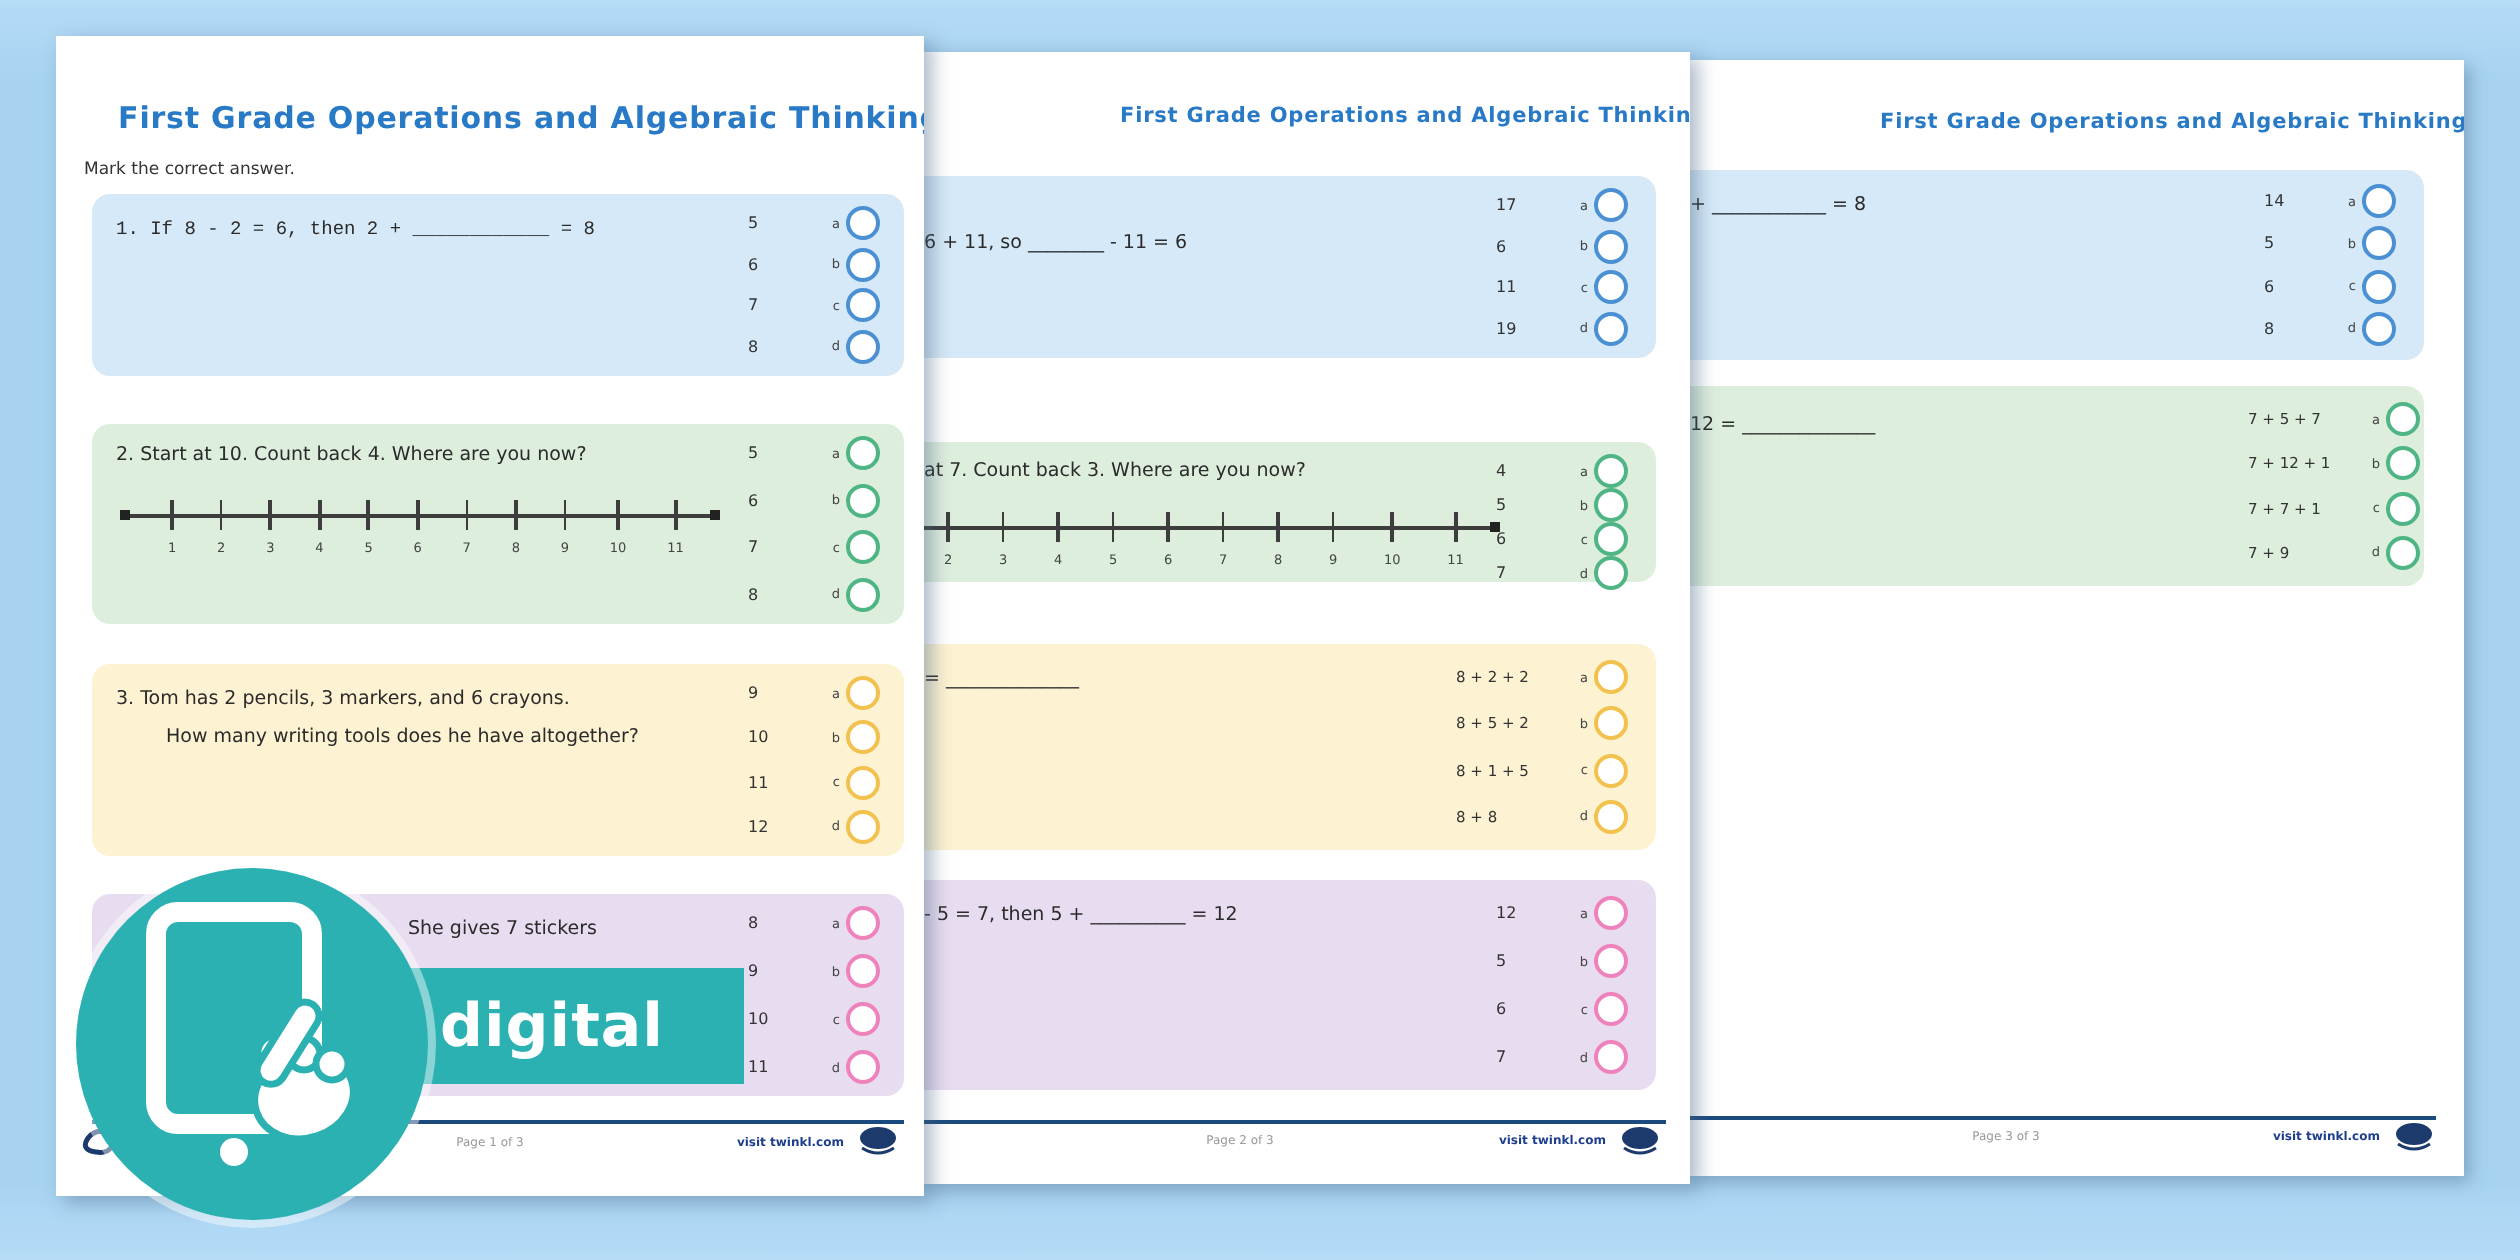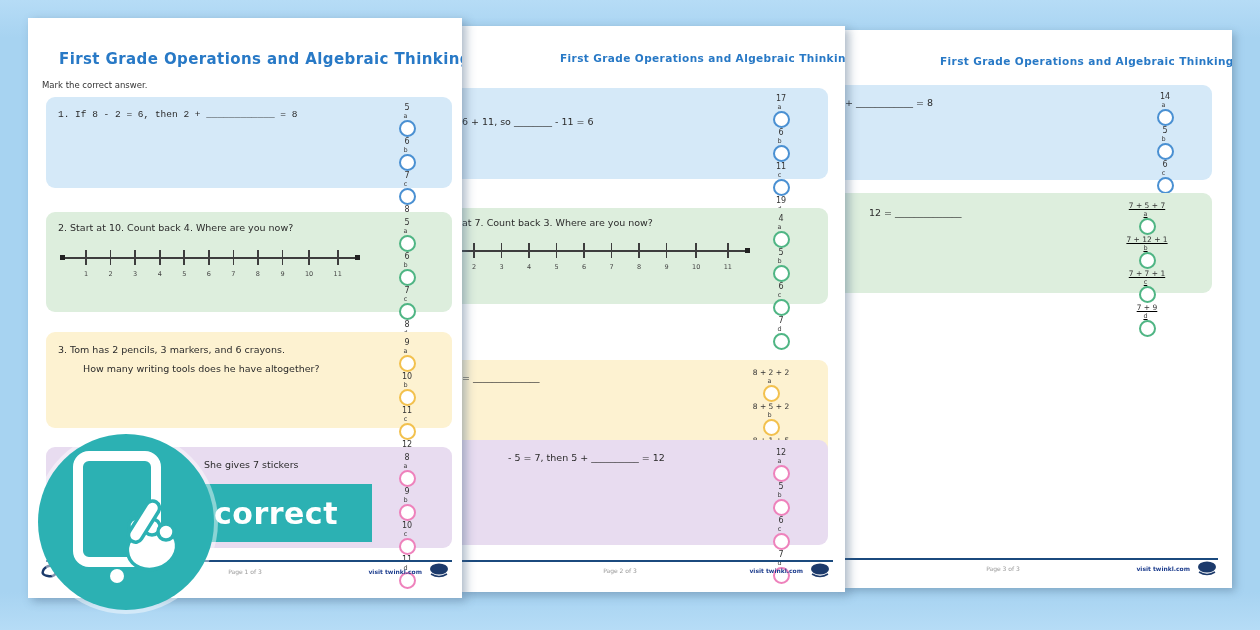--- a/index.html
+++ b/index.html
@@ -5,21 +5,21 @@
   html,body{margin:0;padding:0;width:1260px;height:630px;overflow:hidden;
     font-family:"DejaVu Sans","Liberation Sans",sans-serif;
     background:linear-gradient(#b6dcf6,#a7d3f1 6%,#a7d3f1 94%,#b6dcf6);}
   .page{position:absolute;background:#fff;overflow:hidden;
     box-shadow:4px 3px 9px rgba(70,100,130,.45);}
   .title{position:absolute;text-align:center;color:#2879c6;font-weight:bold;letter-spacing:.4px;white-space:nowrap;}
   .instr{position:absolute;font-size:8.5px;color:#333;}
   .qbox{position:absolute;border-radius:9px;}
   .qtext{position:absolute;font-size:9.5px;color:#2b2b2b;white-space:nowrap;}
   .opts{position:absolute;display:flex;flex-direction:column;justify-content:space-between;}
-  .opt-row{display:flex;align-items:center;flex-direction:column;}
+  .opt-row{display:flex;align-items:center;}
   .opt-val{font-size:8px;color:#333;flex:1;white-space:nowrap;}
   .opt-letter{font-size:6.5px;color:#444;margin-right:3px;}
   .opt-circle{box-sizing:border-box;width:17px;height:17px;border-radius:50%;background:#fff;border:2.5px solid #000;}
   .c-blue .opt-circle{border-color:#4a90d2}
   .c-green .opt-circle{border-color:#4fb584}
   .c-yellow .opt-circle{border-color:#f2c14e}
   .c-pink .opt-circle{border-color:#ee82bc}
   .wide .opt-val{font-size:7.5px}
   .numline{position:absolute;}
   .nl-line{position:absolute;top:9px;height:1.6px;background:#3d3d3d;}
@@ -233,21 +233,21 @@
           <span class="opt-circle"></span>
         </div>
         <div class="opt-row">
           <span class="opt-val">19</span>
           <span class="opt-letter">d</span>
           <span class="opt-circle"></span>
         </div>
       </div>
   </div>
 
-  <div class="qbox" style="left:-12px;top:182px;width:380px;height:96px;background:#ddeedd;text-decoration:underline;">
+  <div class="qbox" style="left:-12px;top:195px;width:380px;height:70px;background:#ddeedd;text-decoration:underline;">
     <div class="qtext" style="left:14px;top:9px;">at 7. Count back 3. Where are you now?</div>
     <div class="numline" style="left:0px;top:33px;width:302px;height:36px;">
       <div class="nl-line" style="left:-6px;right:4px;"></div>
       <div class="nl-dot" style="right:0;"></div>
     <div class="nl-ticks" style="left: 24px; right: 18px;">
           <div class="nl-col">
             <span class="nl-tick"></span>
             <span class="nl-num">2</span>
           </div>
           <div class="nl-col">
@@ -305,21 +305,21 @@
           <span class="opt-circle"></span>
         </div>
         <div class="opt-row">
           <span class="opt-val">7</span>
           <span class="opt-letter">d</span>
           <span class="opt-circle"></span>
         </div>
       </div>
   </div>
 
-  <div class="qbox" style="left:-12px;top:296px;width:380px;height:103px;background:#fdf2d1;margin-top:38px;">
+  <div class="qbox" style="left:-12px;top:296px;width:380px;height:103px;background:#fdf2d1;">
     <div class="qtext" style="left:14px;top:12px;">= ______________</div>
     <div class="opts c-yellow wide" style="right:14px;top:8px;bottom:8px;width:86px;">
         <div class="opt-row">
           <span class="opt-val">8 + 2 + 2</span>
           <span class="opt-letter">a</span>
           <span class="opt-circle"></span>
         </div>
         <div class="opt-row">
           <span class="opt-val">8 + 5 + 2</span>
           <span class="opt-letter">b</span>
@@ -332,21 +332,21 @@
         </div>
         <div class="opt-row">
           <span class="opt-val">8 + 8</span>
           <span class="opt-letter">d</span>
           <span class="opt-circle"></span>
         </div>
       </div>
   </div>
 
   <div class="qbox" style="left:-12px;top:414px;width:380px;height:105px;background:#e8dcf0;">
-    <div class="qtext" style="left:14px;top:12px;padding-left:46px;">- 5 = 7, then 5 + __________ = 12</div>
+    <div class="qtext" style="left:14px;top:12px;">- 5 = 7, then 5 + __________ = 12</div>
     <div class="opts c-pink" style="right:14px;top:8px;bottom:8px;width:66px;">
         <div class="opt-row">
           <span class="opt-val">12</span>
           <span class="opt-letter">a</span>
           <span class="opt-circle"></span>
         </div>
         <div class="opt-row">
           <span class="opt-val">5</span>
           <span class="opt-letter">b</span>
           <span class="opt-circle"></span>
@@ -396,22 +396,22 @@
         </div>
         <div class="opt-row">
           <span class="opt-val">8</span>
           <span class="opt-letter">d</span>
           <span class="opt-circle"></span>
         </div>
       </div>
   </div>
 
   <div class="qbox" style="left:-12px;top:163px;width:381px;height:100px;background:#ddeedd;">
-    <div class="qtext" style="left:14px;top:14px;padding-left:24px;">12 = ______________</div>
-    <div class="opts c-green wide" style="right:22px;top:8px;bottom:8px;width:86px;text-decoration:underline;">
+    <div class="qtext" style="left:14px;top:14px;">12 = ______________</div>
+    <div class="opts c-green wide" style="right:2px;top:8px;bottom:8px;width:86px;">
         <div class="opt-row">
           <span class="opt-val">7 + 5 + 7</span>
           <span class="opt-letter">a</span>
           <span class="opt-circle"></span>
         </div>
         <div class="opt-row">
           <span class="opt-val">7 + 12 + 1</span>
           <span class="opt-letter">b</span>
           <span class="opt-circle"></span>
         </div>
@@ -431,21 +431,21 @@
   <div class="fline" style="left:-12px;right:14px;top:528px;"></div>
   <div class="flabel" style="left:120px;width:80px;text-align:center;top:535px;">Page 3 of 3</div>
   <div class="flink" style="right:42px;top:535px;">visit twinkl.com</div>
   <svg width="22" height="18" style="position:absolute;right:14px;top:530px;">
     <ellipse cx="11" cy="7" rx="9" ry="5.5" fill="#1c3a6b"></ellipse>
     <path d="M3 12 q8 5 16 0" stroke="#1c3a6b" stroke-width="1.5" fill="none"></path>
   </svg>
 </div>
 
 <div class="badge-label">
-  <span>correct</span>
+  <span>digital</span>
 </div>
 <div class="badge-circle">
   <svg width="176" height="176" viewBox="0 0 176 176">
     <rect x="40" y="22" width="78" height="106" rx="11" fill="none" stroke="#ffffff" stroke-width="10"></rect>
     <circle cx="79" cy="142" r="7" fill="#ffffff"></circle>
     <g fill="#ffffff" stroke="#2cb1b3" stroke-width="3.5" stroke-linejoin="round" stroke-linecap="round">
       <ellipse cx="114" cy="114" rx="25" ry="21" transform="rotate(-18 114 114)"></ellipse>
       <circle cx="99" cy="92" r="8"></circle>
       <circle cx="114" cy="93" r="8"></circle>
       <circle cx="128" cy="98" r="8"></circle>

